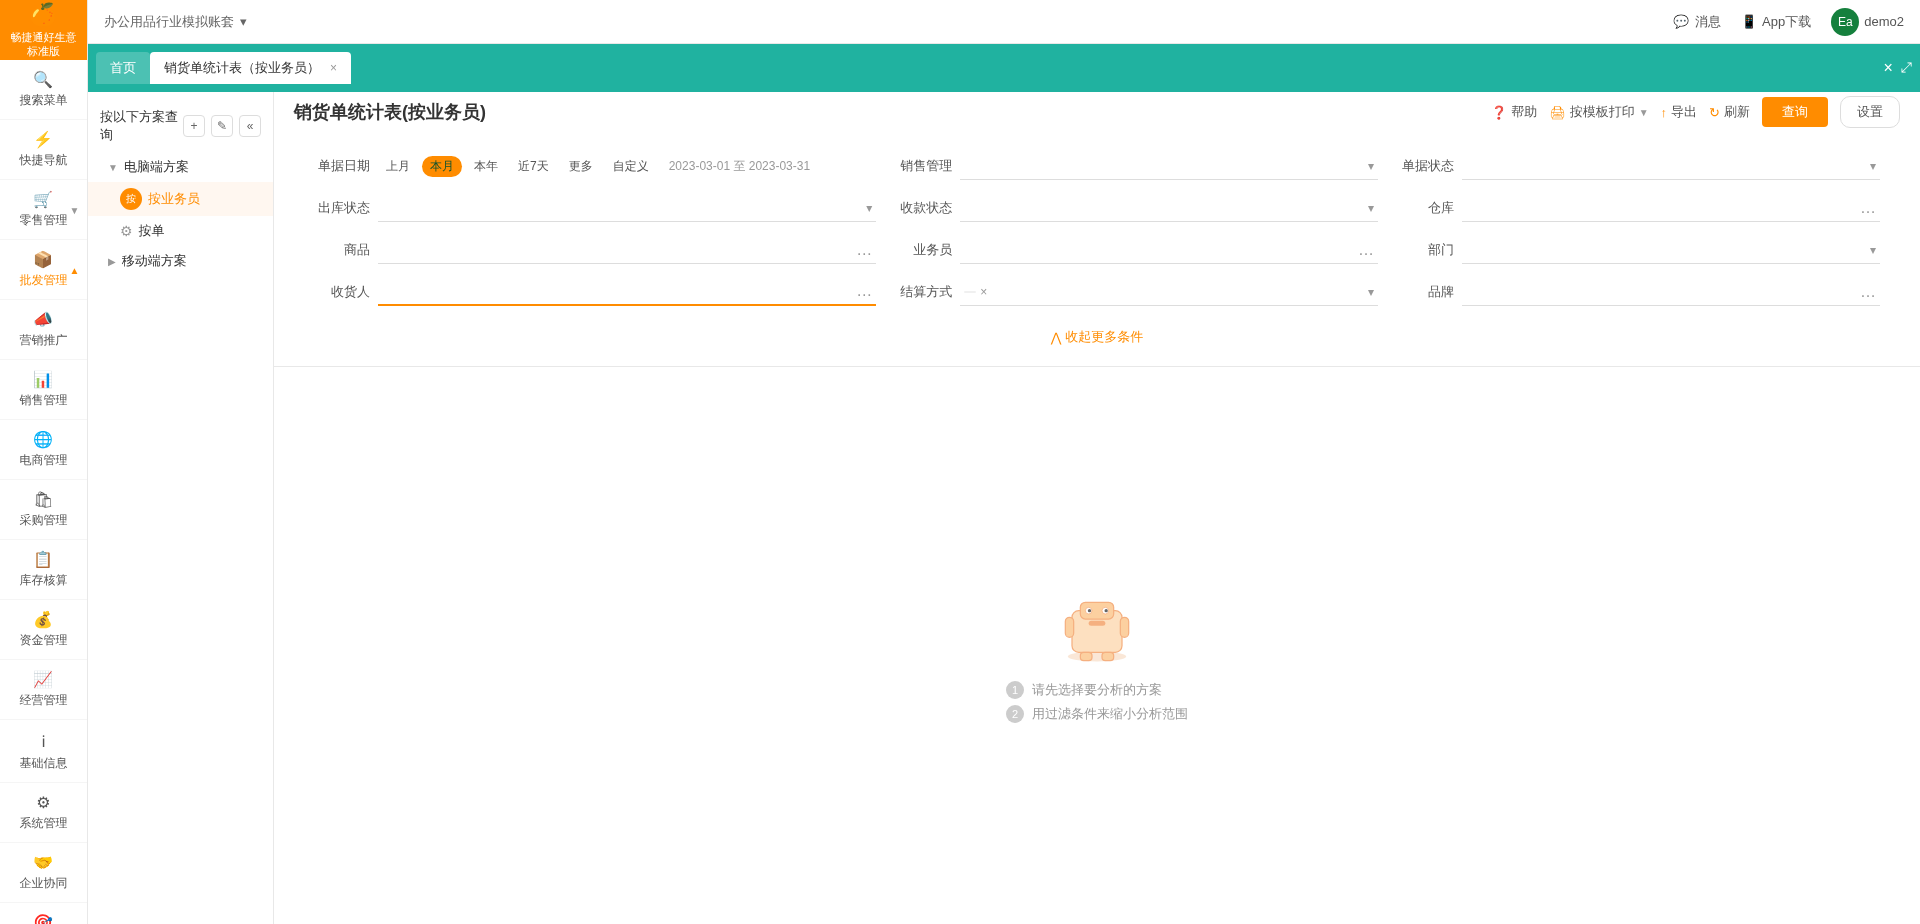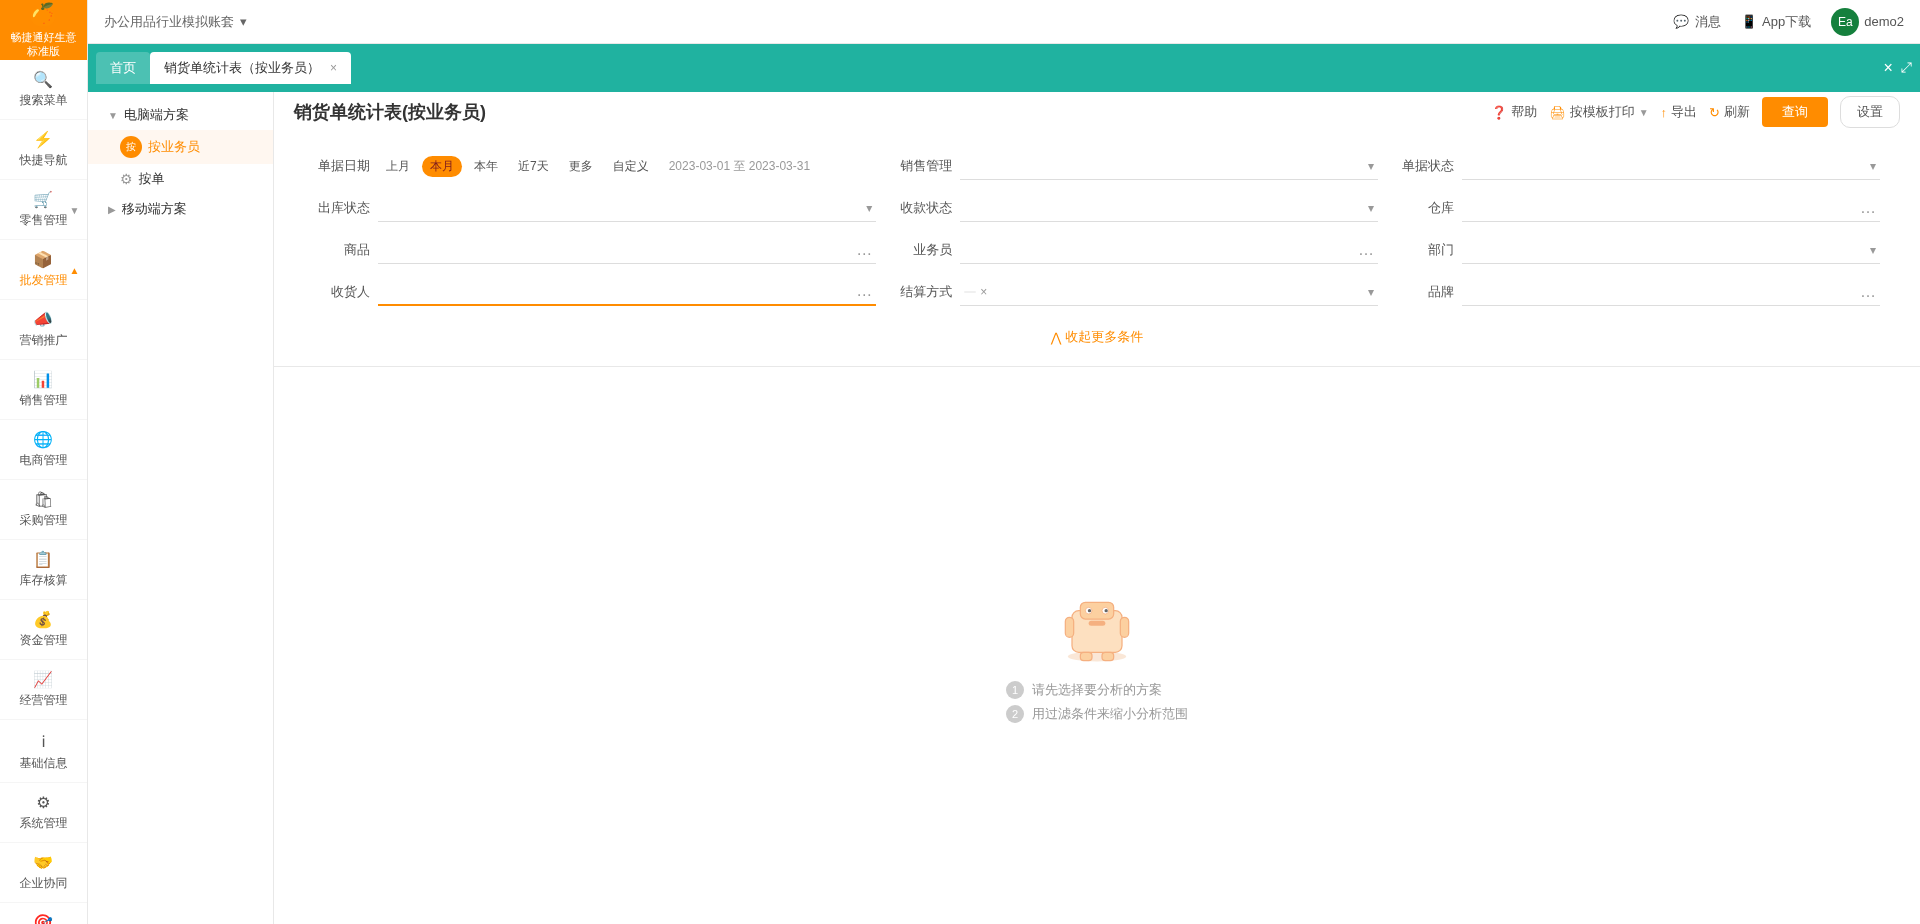--- a/index.html
+++ b/index.html
@@ -61,21 +61,21 @@
     .filter-row { display: flex; align-items: center; margin-bottom: 14px; gap: 0; }
     .filter-item { display: flex; align-items: center; flex: 1; min-width: 0; }
     .filter-label { font-size: 13px; color: #555; white-space: nowrap; margin-right: 8px; min-width: 56px; text-align: right; }
     .filter-control { flex: 1; border: none; border-bottom: 1px solid #ddd; padding: 4px 4px; font-size: 13px; color: #333; display: flex; align-items: center; justify-content: space-between; cursor: pointer; min-height: 28px; }
     .filter-control.active-border { border-bottom: 2px solid #ff8c00; }
     .filter-control .dots { color: #999; font-size: 16px; }
     .filter-control .chevron { color: #999; font-size: 12px; }
     .date-filter { display: flex; align-items: center; gap: 6px; flex: 1; }
     .date-pills { display: flex; gap: 4px; align-items: center; }
     .date-pill { padding: 2px 8px; border-radius: 3px; cursor: pointer; font-size: 12px; color: #555; }
-    .date-pill.active { background: #ff8c00; color: #7f1d1d; border-radius: 12px; }
+    .date-pill.active { background: #ff8c00; color: #14532d; border-radius: 12px; }
     .date-range-text { font-size: 12px; color: #999; margin-left: 6px; }
     .filter-divider { width: 20px; }
     .collapse-btn { display: flex; align-items: center; justify-content: center; gap: 4px; color: #ff8c00; font-size: 13px; cursor: pointer; padding: 8px; }
 
     
     .main-content { flex: 1; display: flex; flex-direction: column; align-items: center; justify-content: center; background: #fff; overflow: auto; }
     .empty-state { display: flex; flex-direction: column; align-items: center; justify-content: center; gap: 12px; }
     .empty-icon { width: 100px; height: 100px; }
     .empty-tips { display: flex; flex-direction: column; gap: 6px; }
     .empty-tip { display: flex; align-items: center; gap: 8px; font-size: 13px; color: #999; }
@@ -194,20 +194,28 @@
     </div>
     <div style="margin-left:auto;display:flex;gap:8px;">
       <span style="color:#fff;cursor:pointer;font-size:16px;">×</span>
       <span style="color:#fff;cursor:pointer;font-size:14px;">⤢</span>
     </div>
   </div>
 
   <div class="content">
 
     <div class="left-panel">
+      <div class="left-panel-header">
+        <span>按以下方案查询</span>
+        <div class="left-panel-actions">
+          <div class="action-icon">+</div>
+          <div class="action-icon">✎</div>
+          <div class="action-icon">«</div>
+        </div>
+      </div>
 
       <div>
 
         <div class="tree-item">
           <span style="font-size:10px;color:#999;">▼</span>
           <span>电脑端方案</span>
         </div>
 
         <div class="tree-item tree-child selected" style="padding-left:32px;">
           <div class="tree-icon" style="font-size:10px;">按</div>

